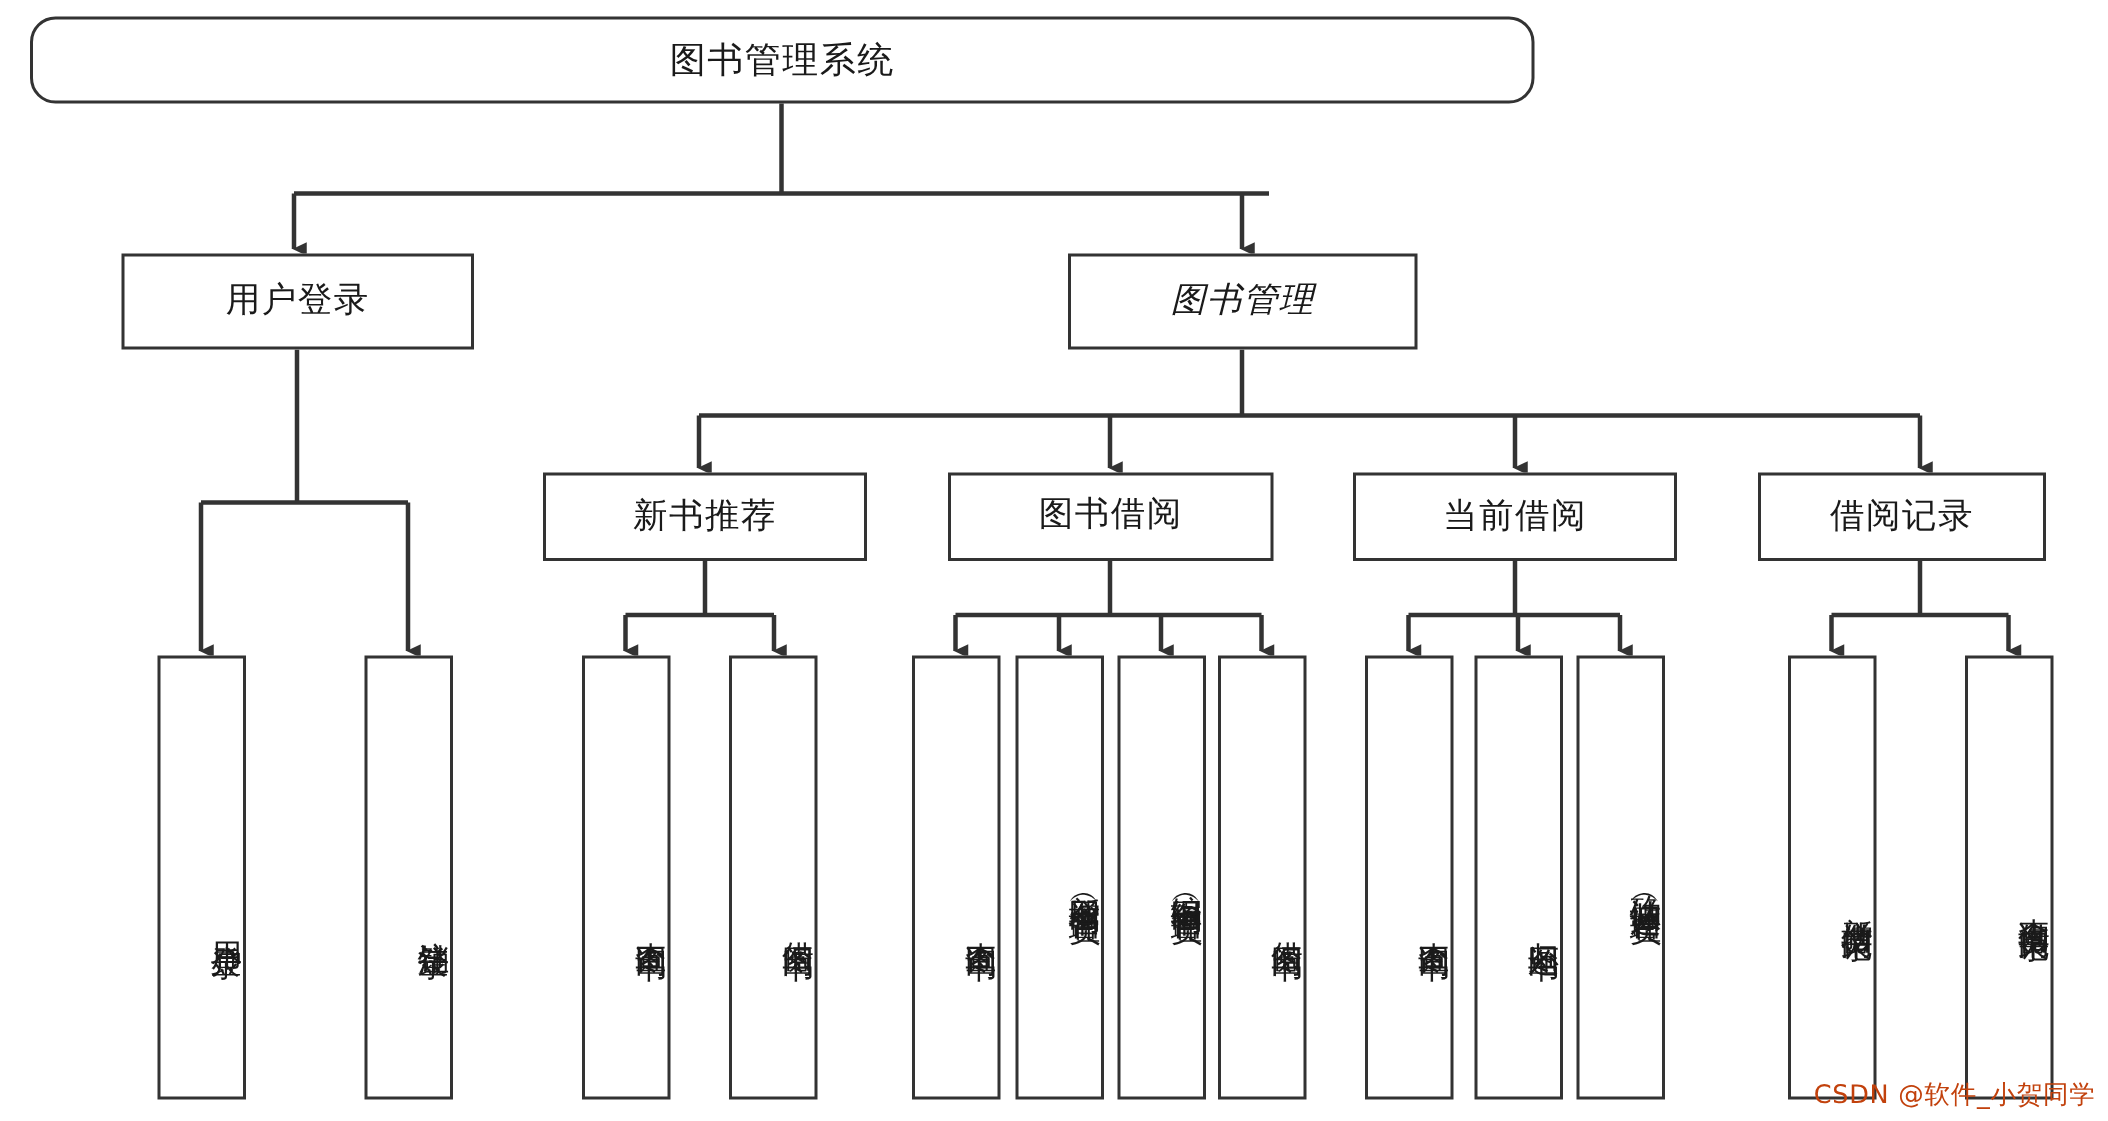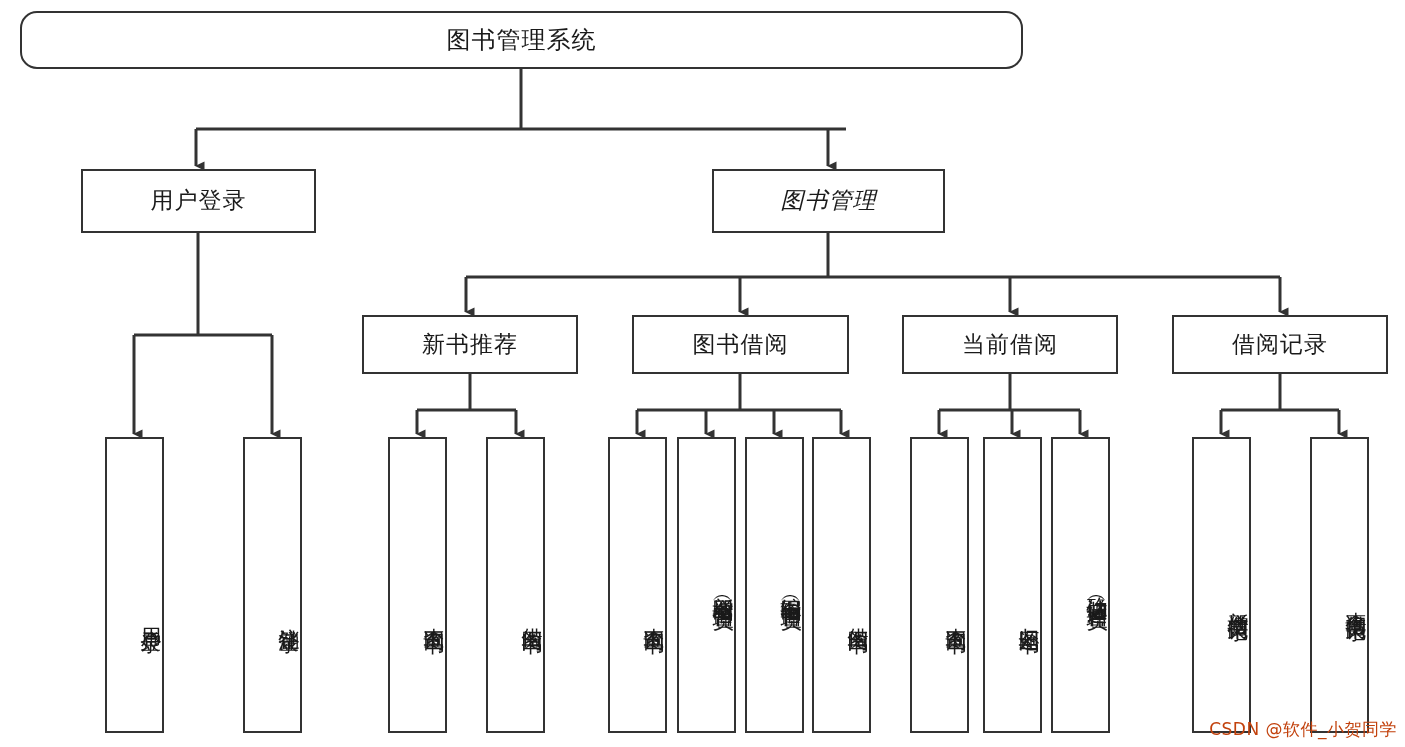--- a/index.html
+++ b/index.html
@@ -123,23 +123,23 @@
       <path d="M1339,410 L1339,434" marker-end="url(#arw)"></path>
     </g>
   </svg>
 
   <div class="node horiz root" style="left:20px;top:11px;width:1003px;height:58px;">图书管理系统</div>
 
   <div class="node horiz" style="left:81px;top:169px;width:235px;height:64px;">用户登录</div>
   <div class="node horiz" style="left:712px;top:169px;width:233px;height:64px;font-style:italic;">图书管理</div>
 
   <div class="node horiz" style="left:362px;top:315px;width:216px;height:59px;">新书推荐</div>
-  <div class="node horiz" style="left:632px;top:315px;width:217px;height:59px;">图书借阅</div>
+  <div class="node horiz" style="left:632px;top:315px;width:217px;height:59px;font-family:Liberation Mono, monospace;">图书借阅</div>
   <div class="node horiz" style="left:902px;top:315px;width:216px;height:59px;">当前借阅</div>
-  <div class="node horiz" style="left:1172px;top:315px;width:216px;height:59px;">借阅记录</div>
+  <div class="node horiz" style="left:1172px;top:315px;width:192px;height:59px;">借阅记录</div>
 
   <div class="node vert" style="left:105px;top:437px;width:59px;height:296px;padding-top:60px;">用户登录</div>
   <div class="node vert" style="left:243px;top:437px;width:59px;height:296px;padding-top:60px;">注销登录</div>
 
   <div class="node vert" style="left:388px;top:437px;width:59px;height:296px;padding-top:60px;">查询图书</div>
   <div class="node vert" style="left:486px;top:437px;width:59px;height:296px;padding-top:60px;">借阅图书</div>
 
   <div class="node vert" style="left:608px;top:437px;width:59px;height:296px;padding-top:60px;">查询图书</div>
   <div class="node vert tall-text" style="left:677px;top:437px;width:59px;height:296px;">新增图书（管理员）</div>
   <div class="node vert tall-text" style="left:745px;top:437px;width:59px;height:296px;">编辑图书（管理员）</div>

